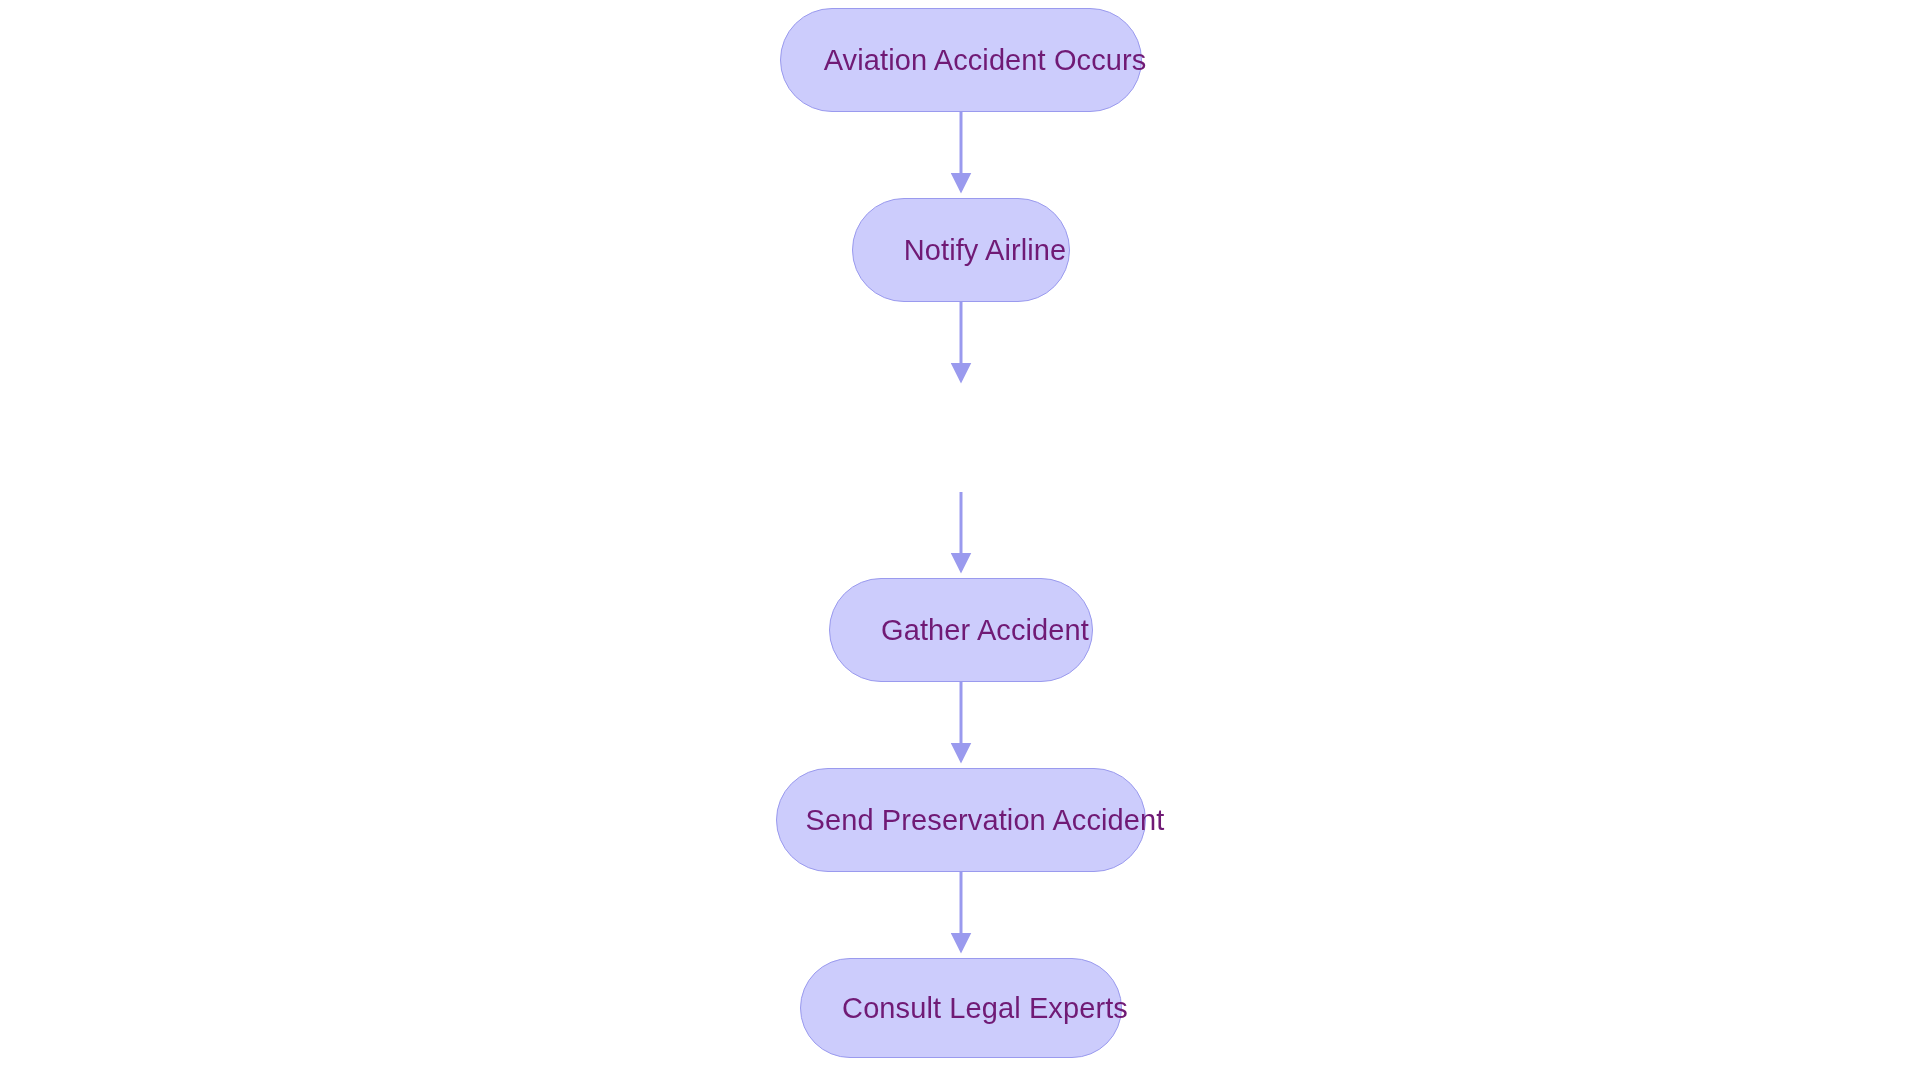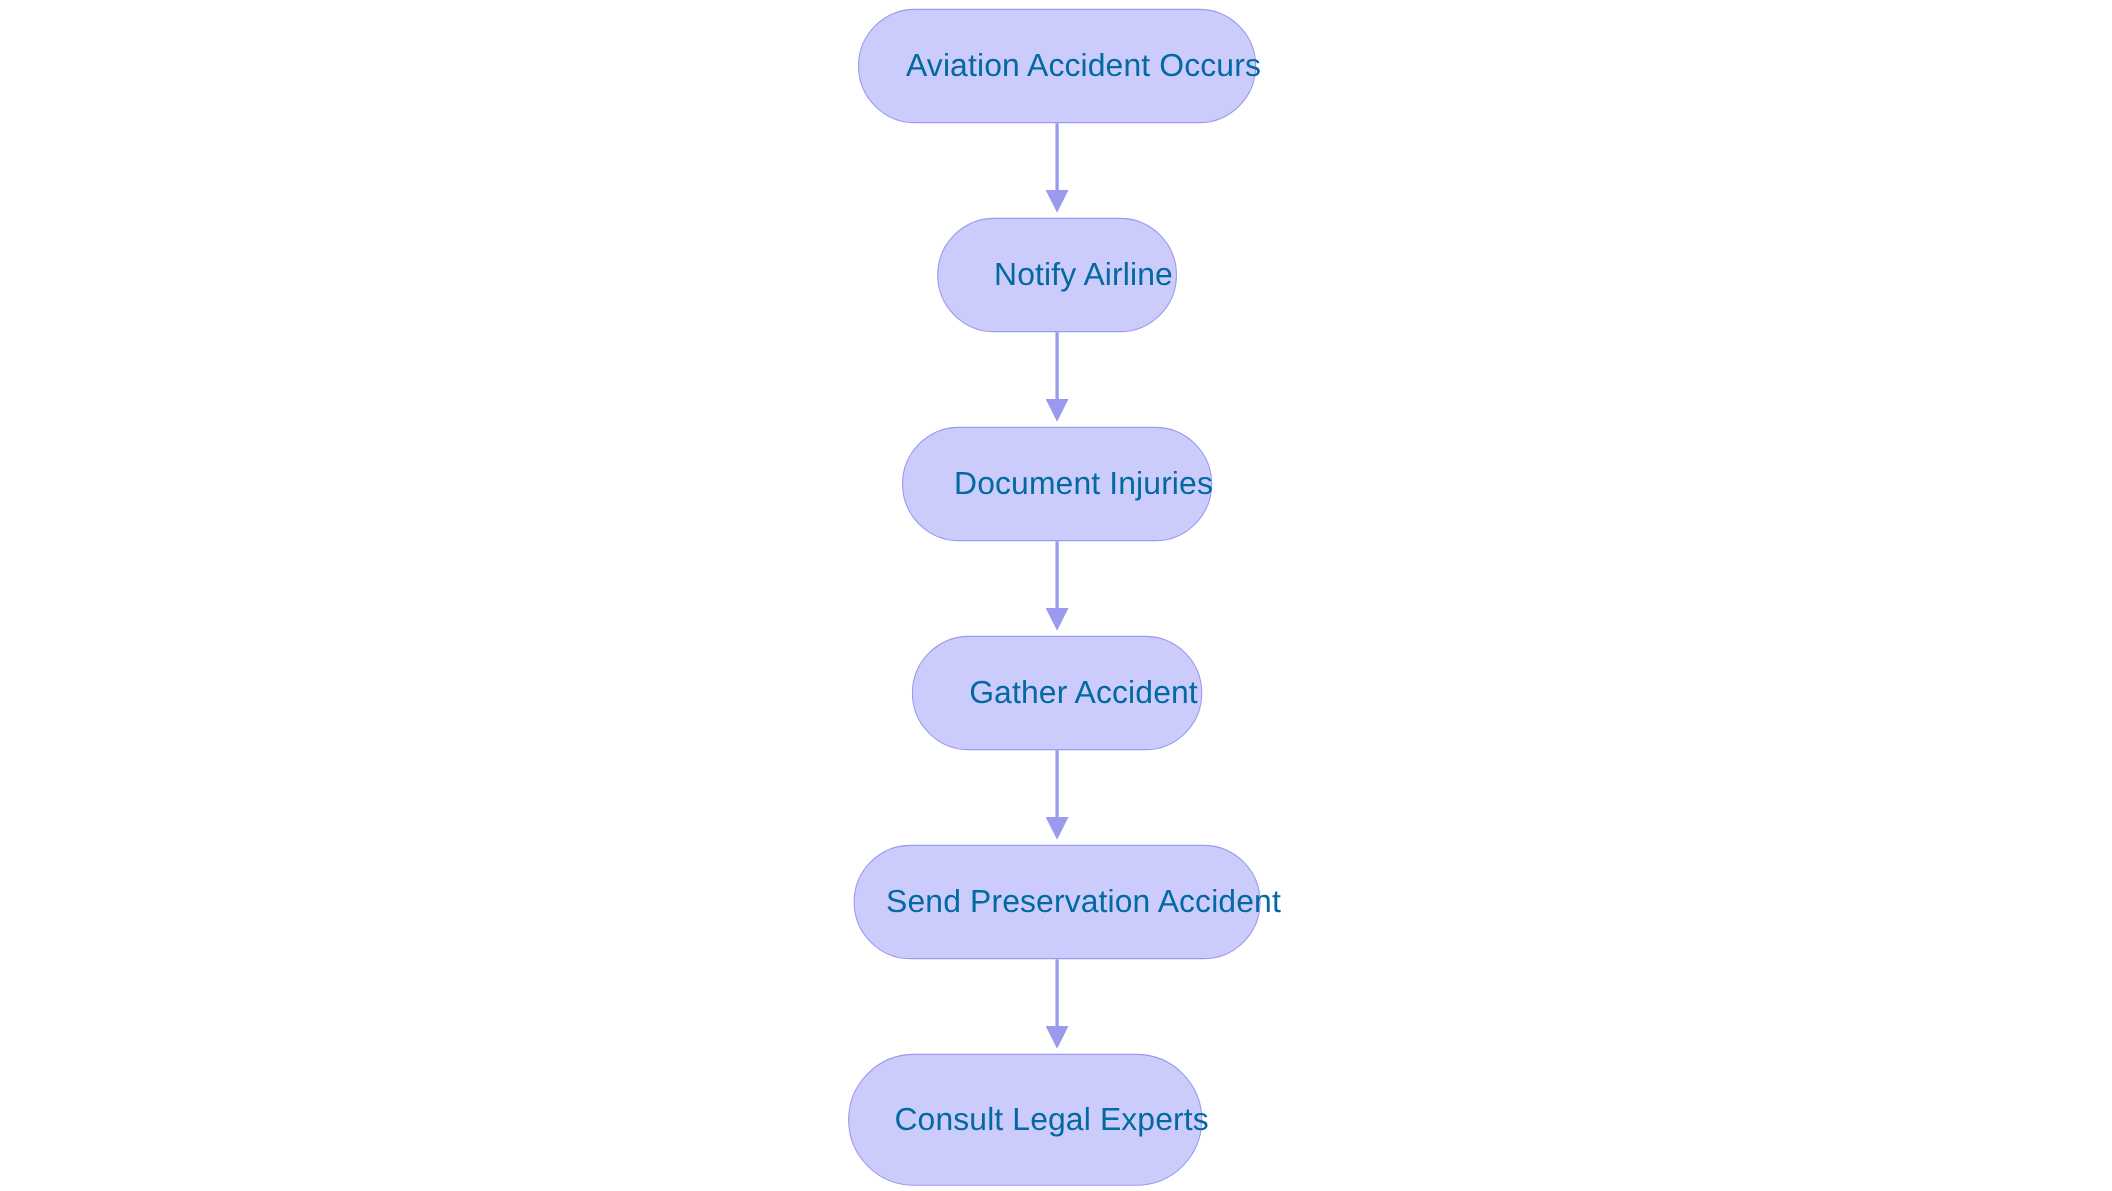--- a/index.html
+++ b/index.html
@@ -42,21 +42,21 @@
     background: #ccccfc;
     border: 1.4px solid #9a9aee;
     border-radius: 999px;
     color: #3333cc;
     white-space: nowrap;
   }
   .node-label {
     font-size: 29px;
     line-height: 1;
     letter-spacing: 0.1px;
-    color: #0369a1;
+    color: #701a75;
     font-weight: 400;
     margin-left: 48px;
   }
 </style>
 </head>
 <body>
 
 <div id="flowchart-canvas" style="background: rgb(255, 255, 255);">
 
   <svg class="connector-layer" viewBox="0 0 1920 1083" width="1920" height="1083" xmlns="http://www.w3.org/2000/svg">
@@ -78,29 +78,26 @@
   </svg>
 
   <div class="node" id="node-n1" style="left: 780px; top: 8px; width: 362px; height: 104px; background: rgb(204, 204, 252); border-color: rgb(154, 154, 238); color: rgb(51, 51, 204);">
     <span class="node-label">Aviation Accident Occurs</span>
   </div>
 
   <div class="node" id="node-n2" style="left: 852px; top: 198px; width: 218px; height: 104px; background: rgb(204, 204, 252); border-color: rgb(154, 154, 238); color: rgb(51, 51, 204);">
     <span class="node-label">Notify Airline</span>
   </div>
 
-  <div class="node" id="node-n3" style="left: 820px; top: 388px; width: 282px; height: 104px; background: rgb(204, 204, 252); border-color: rgb(154, 154, 238); color: rgb(51, 51, 204);">
-    <span class="node-label">Document Injuries</span>
-  </div>
 
   <div class="node" id="node-n4" style="left: 829px; top: 578px; width: 264px; height: 104px; background: rgb(204, 204, 252); border-color: rgb(154, 154, 238); color: rgb(51, 51, 204);">
     <span class="node-label">Gather Accident</span>
   </div>
 
   <div class="node" id="node-n5" style="left: 776px; top: 768px; width: 370px; height: 104px; background: rgb(204, 204, 252); border-color: rgb(154, 154, 238); color: rgb(51, 51, 204);">
     <span class="node-label">Send Preservation Accident</span>
   </div>
 
-  <div class="node" id="node-n6" style="left: 771px; top: 958px; width: 322px; height: 120px; background: rgb(204, 204, 252); border-color: rgb(154, 154, 238); color: rgb(51, 51, 204);">
+  <div class="node" id="node-n6" style="left: 800px; top: 958px; width: 322px; height: 100px; background: rgb(204, 204, 252); border-color: rgb(154, 154, 238); color: rgb(51, 51, 204);">
     <span class="node-label">Consult Legal Experts</span>
   </div>
 
 </div>
 
 </body></html>

